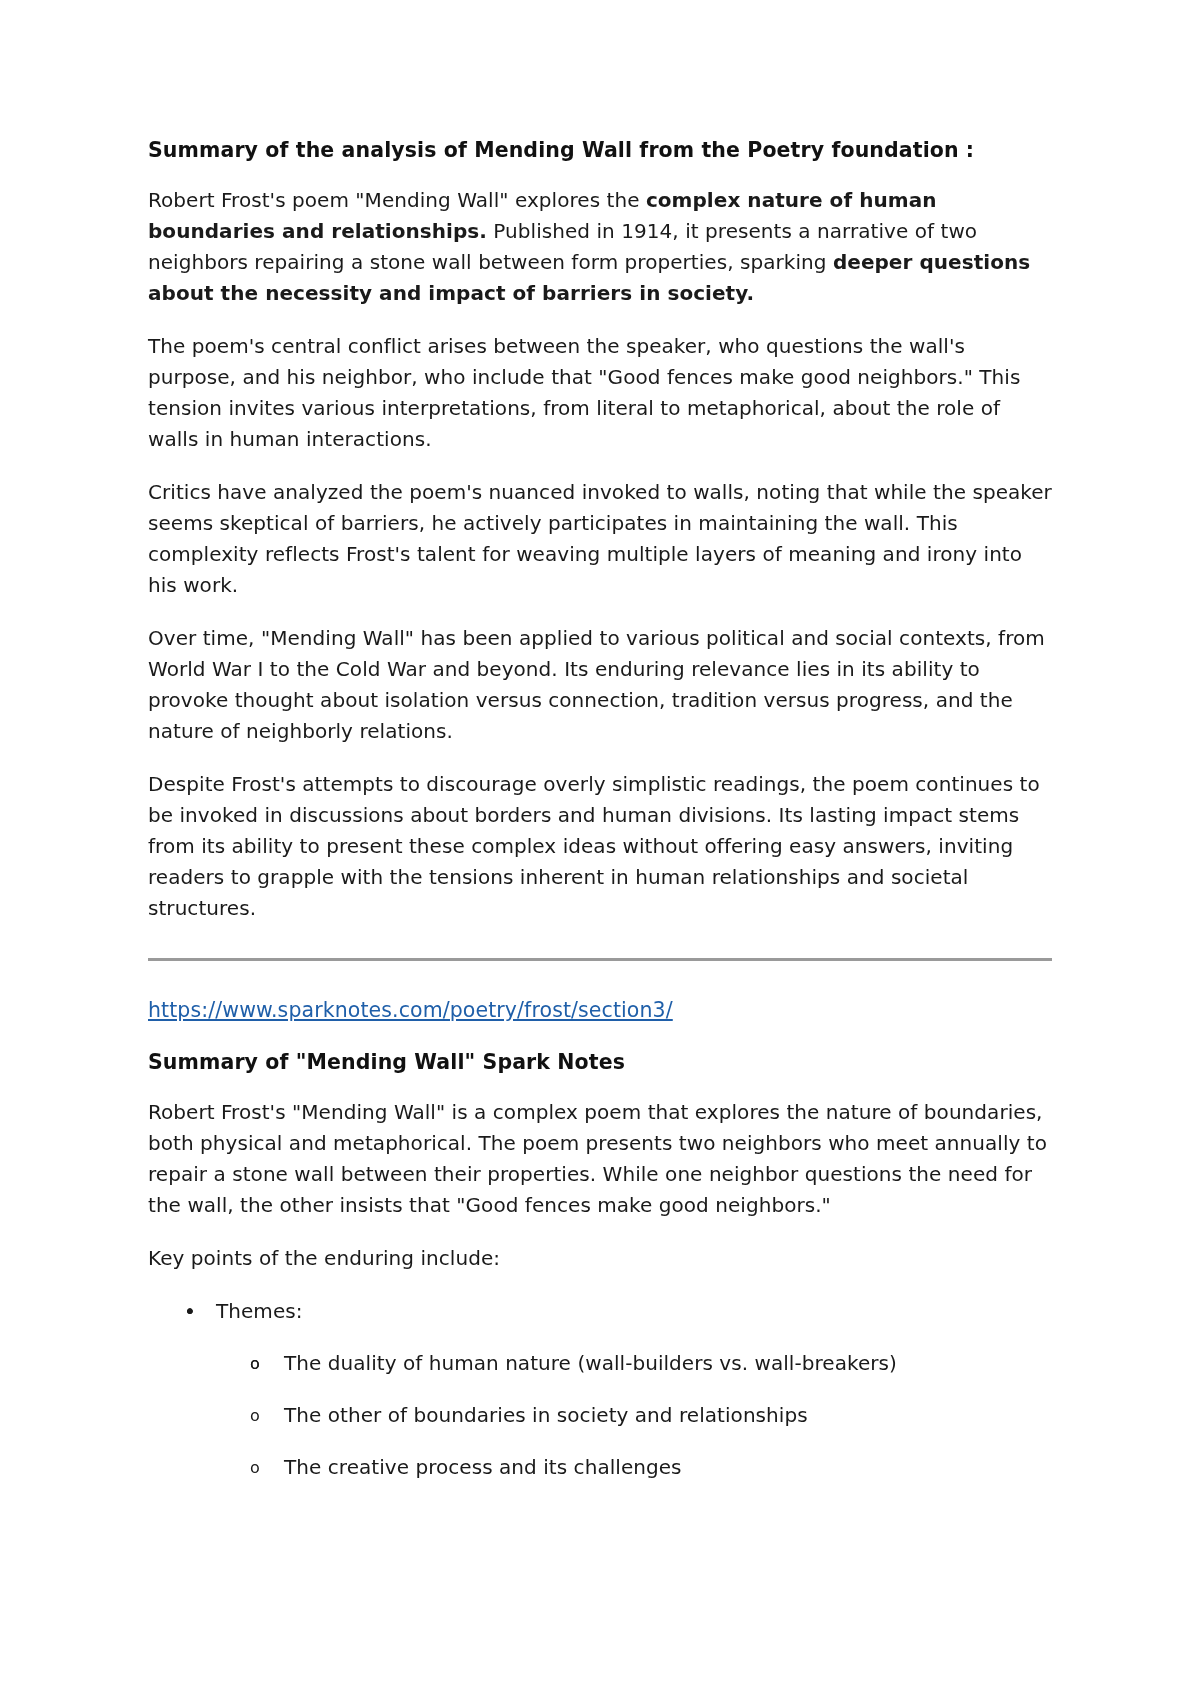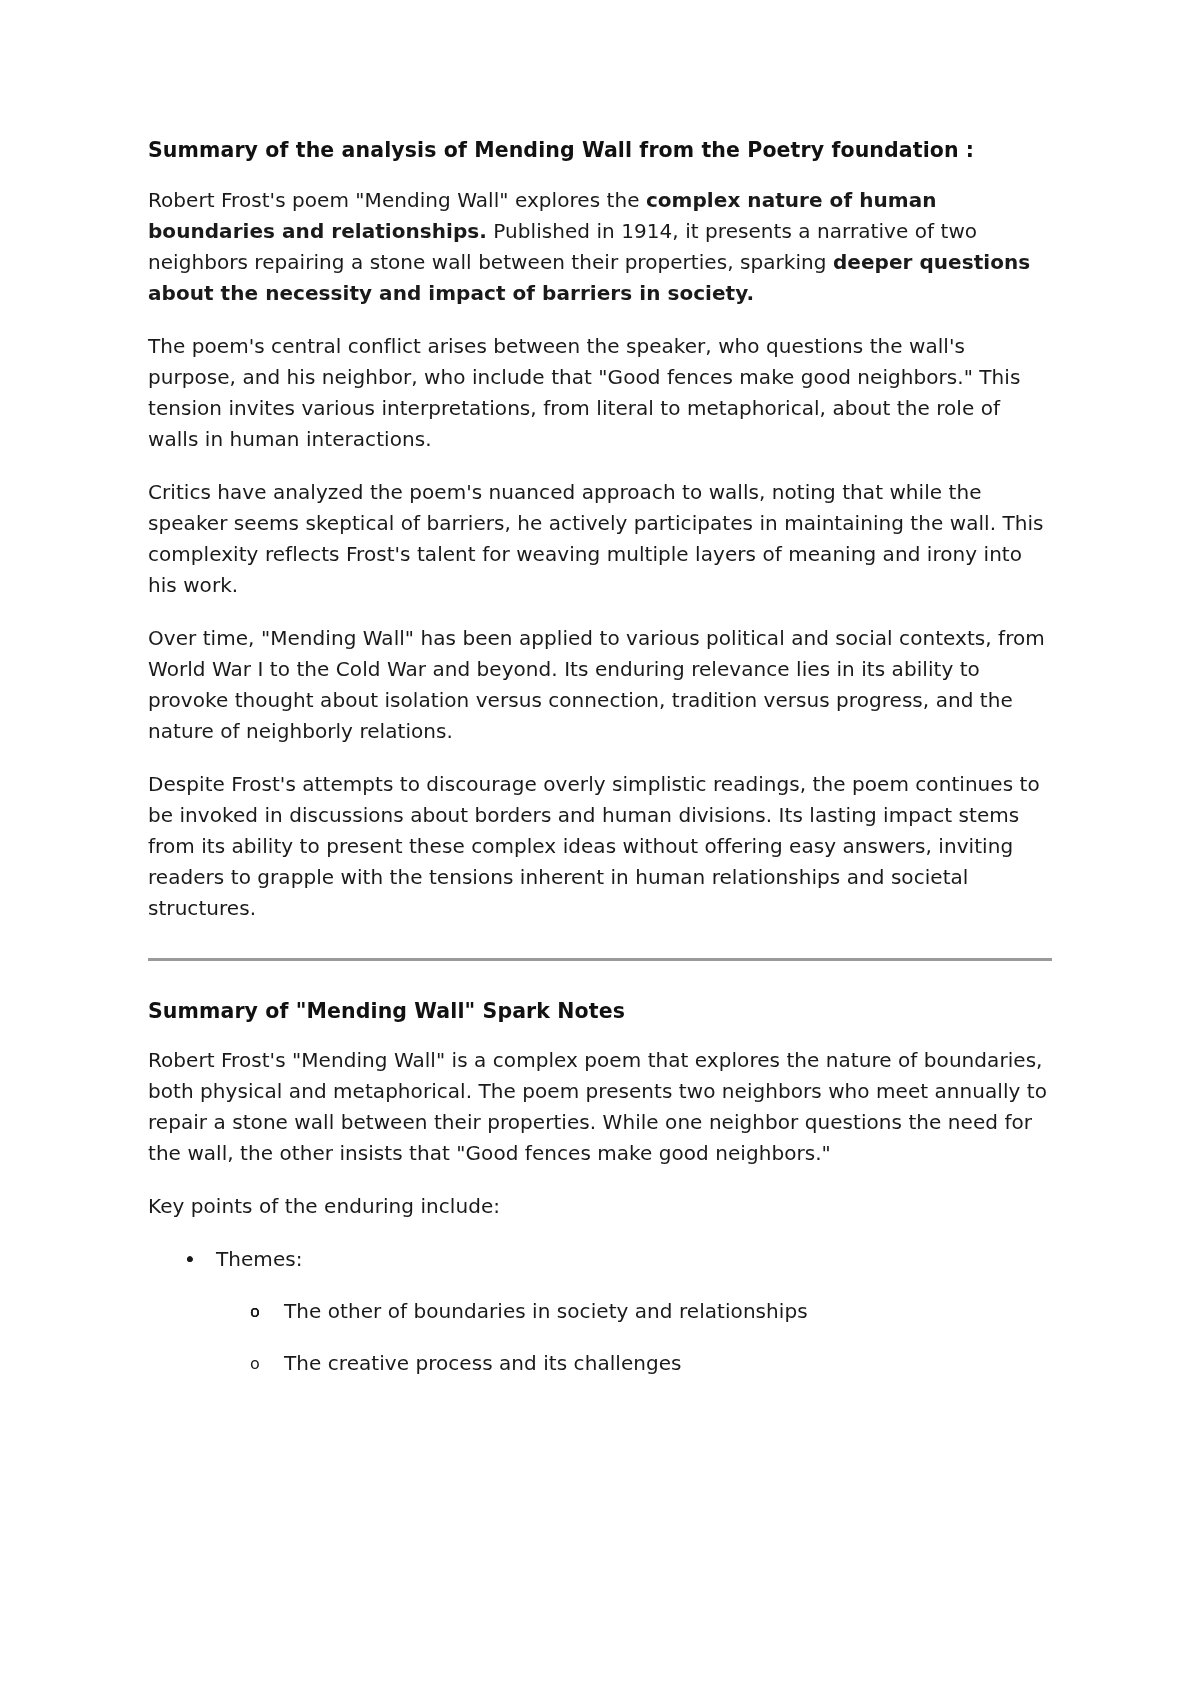--- a/index.html
+++ b/index.html
@@ -105,34 +105,35 @@
 </style>
 </head>
 <body>
 
 <div class="page">
 
   <div>
 
     <h2 class="heading">Summary of the analysis of Mending Wall from the Poetry foundation :</h2>
 
-    <p class="para"><span>Robert Frost's poem "Mending Wall" explores the </span><b>complex nature of human boundaries and relationships.</b><span> Published in 1914, it presents a narrative of two neighbors repairing a stone wall between their properties, sparking </span><b>deeper questions about the necessity and impact of barriers in society.</b></p>
+    <p class="para"><span>Robert Frost's poem "Mending Wall" explores the </span><b>complex nature of human boundaries and relationships.</b><span> Published in 1914, it presents a narrative of two neighbors repairing a stone wall between form properties, sparking </span><b>deeper questions about the necessity and impact of barriers in society.</b></p>
 
     <p class="para">The poem's central conflict arises between the speaker, who questions the wall's purpose, and his neighbor, who include that "Good fences make good neighbors." This tension invites various interpretations, from literal to metaphorical, about the role of walls in human interactions.</p>
 
-    <p class="para">Critics have analyzed the poem's nuanced approach to walls, noting that while the speaker seems skeptical of barriers, he actively participates in maintaining the wall. This complexity reflects Frost's talent for weaving multiple layers of meaning and irony into his work.</p>
+    <p class="para">Critics have analyzed the poem's nuanced invoked to walls, noting that while the speaker seems skeptical of barriers, he actively participates in maintaining the wall. This complexity reflects Frost's talent for weaving multiple layers of meaning and irony into his work.</p>
 
     <p class="para">Over time, "Mending Wall" has been applied to various political and social contexts, from World War I to the Cold War and beyond. Its enduring relevance lies in its ability to provoke thought about isolation versus connection, tradition versus progress, and the nature of neighborly relations.</p>
 
     <p class="para">Despite Frost's attempts to discourage overly simplistic readings, the poem continues to be invoked in discussions about borders and human divisions. Its lasting impact stems from its ability to present these complex ideas without offering easy answers, inviting readers to grapple with the tensions inherent in human relationships and societal structures.</p>
   </div>
 
   <hr class="divider">
 
   <div class="section-2">
+    <a class="link">https://www.sparknotes.com/poetry/frost/section3/</a>
 
     <h2 class="heading">Summary of "Mending Wall" Spark Notes</h2>
 
     <p class="para">Robert Frost's "Mending Wall" is a complex poem that explores the nature of boundaries, both physical and metaphorical. The poem presents two neighbors who meet annually to repair a stone wall between their properties. While one neighbor questions the need for the wall, the other insists that "Good fences make good neighbors."</p>
 
     <p class="para">Key points of the enduring include:</p>
 
     <ul class="bullets">
       <li>
         <span class="bullet-dot">•</span>
@@ -140,20 +141,21 @@
       <li>
         <span class="bullet-dot">•</span>
         <span class="themes-label">Themes:</span>
 
         <ul class="subbullets">
           <li>
             <span class="bullet-circle">o</span>
           </li>
           <li>
             <span class="bullet-circle">o</span>
+            <span>The duality of human nature (wall-builders vs. wall-breakers)</span>
           </li>
           <li>
             <span class="bullet-circle">o</span>
             <span>The other of boundaries in society and relationships</span>
           </li>
           <li>
             <span class="bullet-circle">o</span>
             <span>The creative process and its challenges</span>
           </li>
         </ul>

